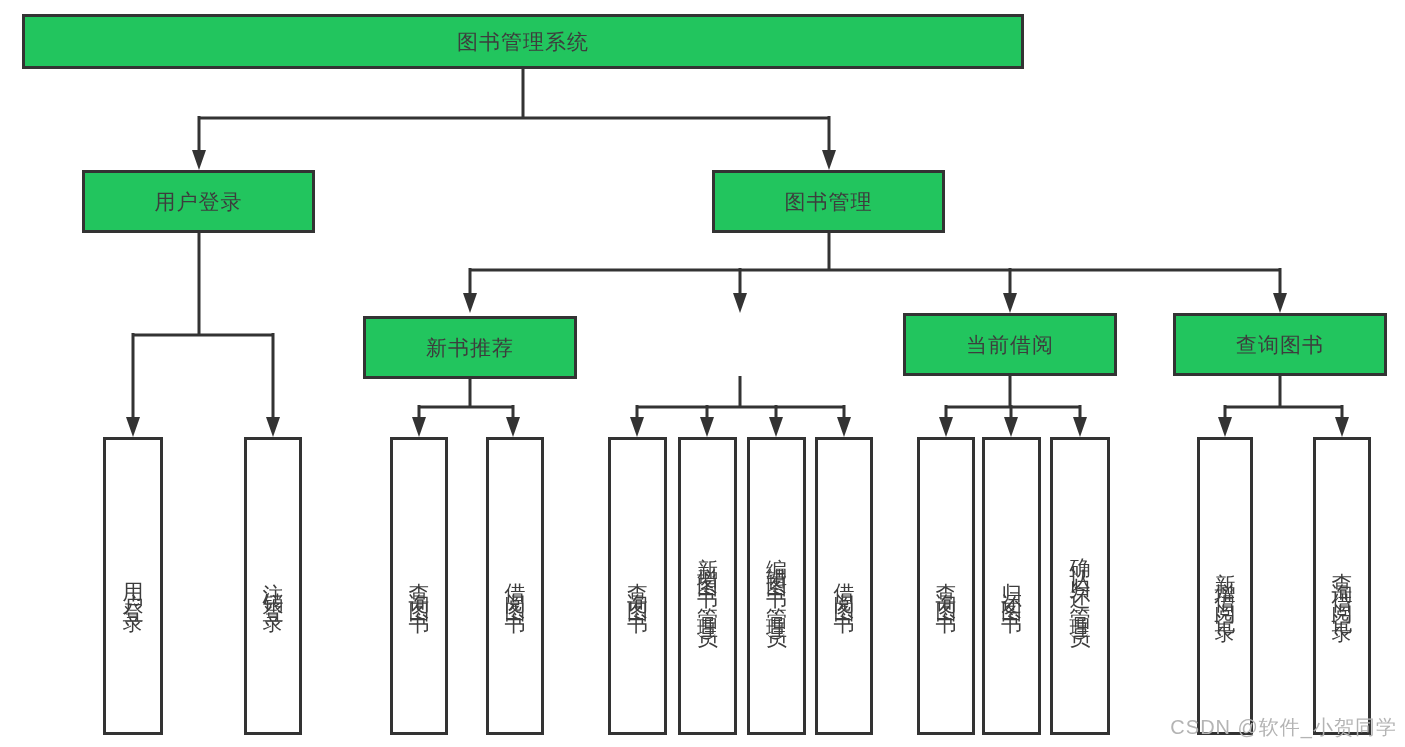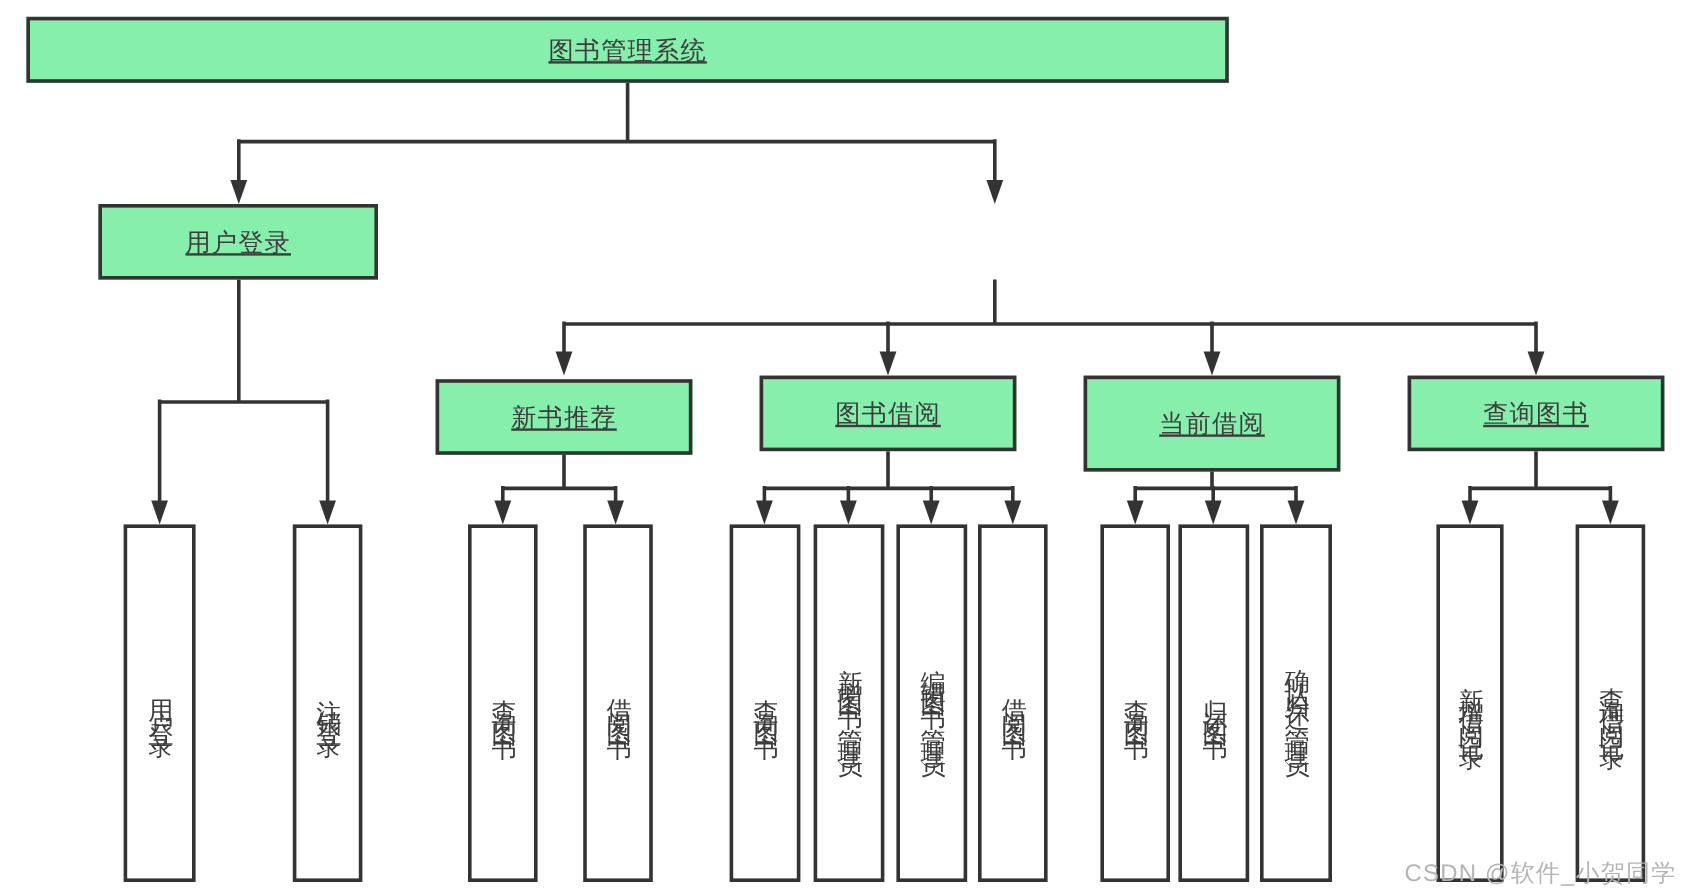--- a/index.html
+++ b/index.html
@@ -14,27 +14,26 @@
     width:1405px;height:747px;
     background:var(--color-background);
     overflow:hidden;
     font-family:"Liberation Sans","DejaVu Sans",sans-serif;
   }
   .wires{position:absolute;left:0;top:0;}
   .node{
     position:absolute;
     box-sizing:border-box;
     border:3px solid var(--color-line);
-    background:#86efac;
+    background:#22c55e;
     display:flex;align-items:center;justify-content:center;
     color:var(--color-text);
     font-size:21px;
     letter-spacing:1px;
     white-space:nowrap;
-    text-decoration:underline;
   }
   .leaf{
     position:absolute;
     box-sizing:border-box;
     border:3px solid var(--color-line);
     background:#ffffff;
     display:flex;align-items:center;justify-content:center;
     color:var(--color-text);
     overflow:hidden;
   }
@@ -88,24 +87,24 @@
       <polygon points="1004,417 1018,417 1011,437"></polygon>
       <polygon points="1073,417 1087,417 1080,437"></polygon>
       <polygon points="1218,417 1232,417 1225,437"></polygon>
       <polygon points="1335,417 1349,417 1342,437"></polygon>
     </g>
   </svg>
 
   <div class="node" style="left:22px;top:14px;width:1002px;height:55px">图书管理系统</div>
 
   <div class="node" style="left:82px;top:170px;width:233px;height:63px">用户登录</div>
+  <div class="node" style="left:712px;top:170px;width:233px;height:63px">图书管理</div>
 
   <div class="node" style="left:363px;top:316px;width:214px;height:63px">新书推荐</div>
-  <div class="node" style="left:633px;top:313px;width:214px;height:63px">图书借阅</div>
-  <div class="node" style="left:903px;top:313px;width:214px;height:80px">当前借阅</div>
+  <div class="node" style="left:903px;top:313px;width:214px;height:63px">当前借阅</div>
   <div class="node" style="left:1173px;top:313px;width:214px;height:63px">查询图书</div>
 
   <div class="leaf" style="left:103px;top:437px;width:60px;height:298px">
     <span>用户登录</span>
   </div>
   <div class="leaf" style="left:244px;top:437px;width:58px;height:298px">
     <span>注销登录</span>
   </div>
 
   <div class="leaf" style="left:390px;top:437px;width:58px;height:298px">

